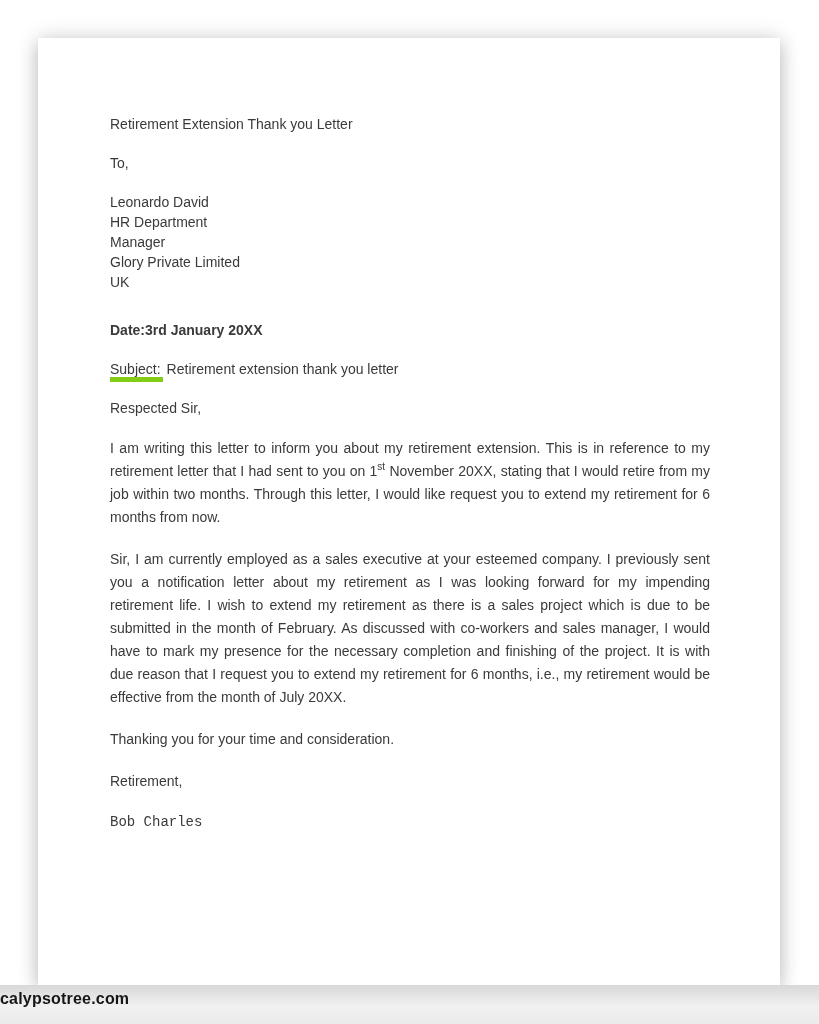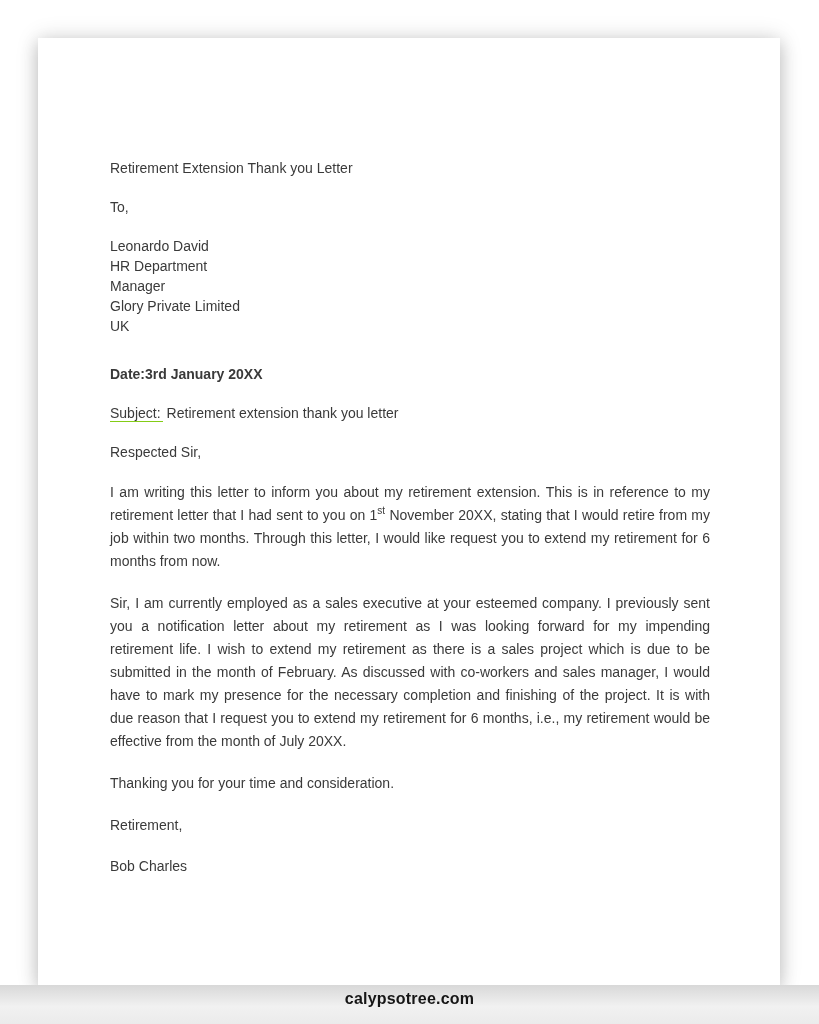--- a/index.html
+++ b/index.html
@@ -13,49 +13,48 @@
 
   
   .sheet {
     position: absolute;
     left: 38px; top: 38px;
     width: 742px; height: 947px;
     background: #ffffff;
     box-shadow: 0 0 22px rgba(0,0,0,0.14), 0 6px 16px rgba(0,0,0,0.18);
   }
   .letter {
-    padding: 120px 70px 0 72px;
+    padding: 76px 70px 0 72px;
     color: #3a3a3a;
     font-size: 14px;
     line-height: 23px;
   }
   .letter p { margin: 0 0 19px 0; }
   .title       { line-height: 20px; margin-bottom: 22px; }
   .to-line     { line-height: 20px; margin-bottom: 15px; }
   .address     { line-height: 20px; margin-bottom: 28px; }
   .date-line   { line-height: 20px; margin-bottom: 19px; font-weight: bold; }
   .subject-line{ line-height: 20px; margin-bottom: 20px; }
   .greeting    { line-height: 20px; margin-bottom: 20px; }
   .just        { text-align: justify; }
   .u {
-    border-bottom: 1px solid #84cc16;
+    border-bottom: 5px solid #84cc16;
     padding-right: 2px;
     margin-right: 4px;
   }
   sup { font-size: 10px; vertical-align: super; line-height: 0; }
   .closing { margin-bottom: 21px; }
-  .sig { line-height: 21px; }
+  .sig { line-height: 21px; font-family: Liberation Mono, monospace; }
 
   
   .footerband {
     position: absolute;
     left: 0; top: 985px;
     width: 819px; height: 39px;
     background: linear-gradient(to bottom, #d8d8d8 0%, #f1f1f1 55%, #ebebeb 100%);
-    text-align: center;
   }
   .footerband span {
     display: inline-block;
     margin-top: 5px;
     font-size: 16px;
     font-weight: bold;
     color: #161616;
     letter-spacing: 0.2px;
   }
 </style>

